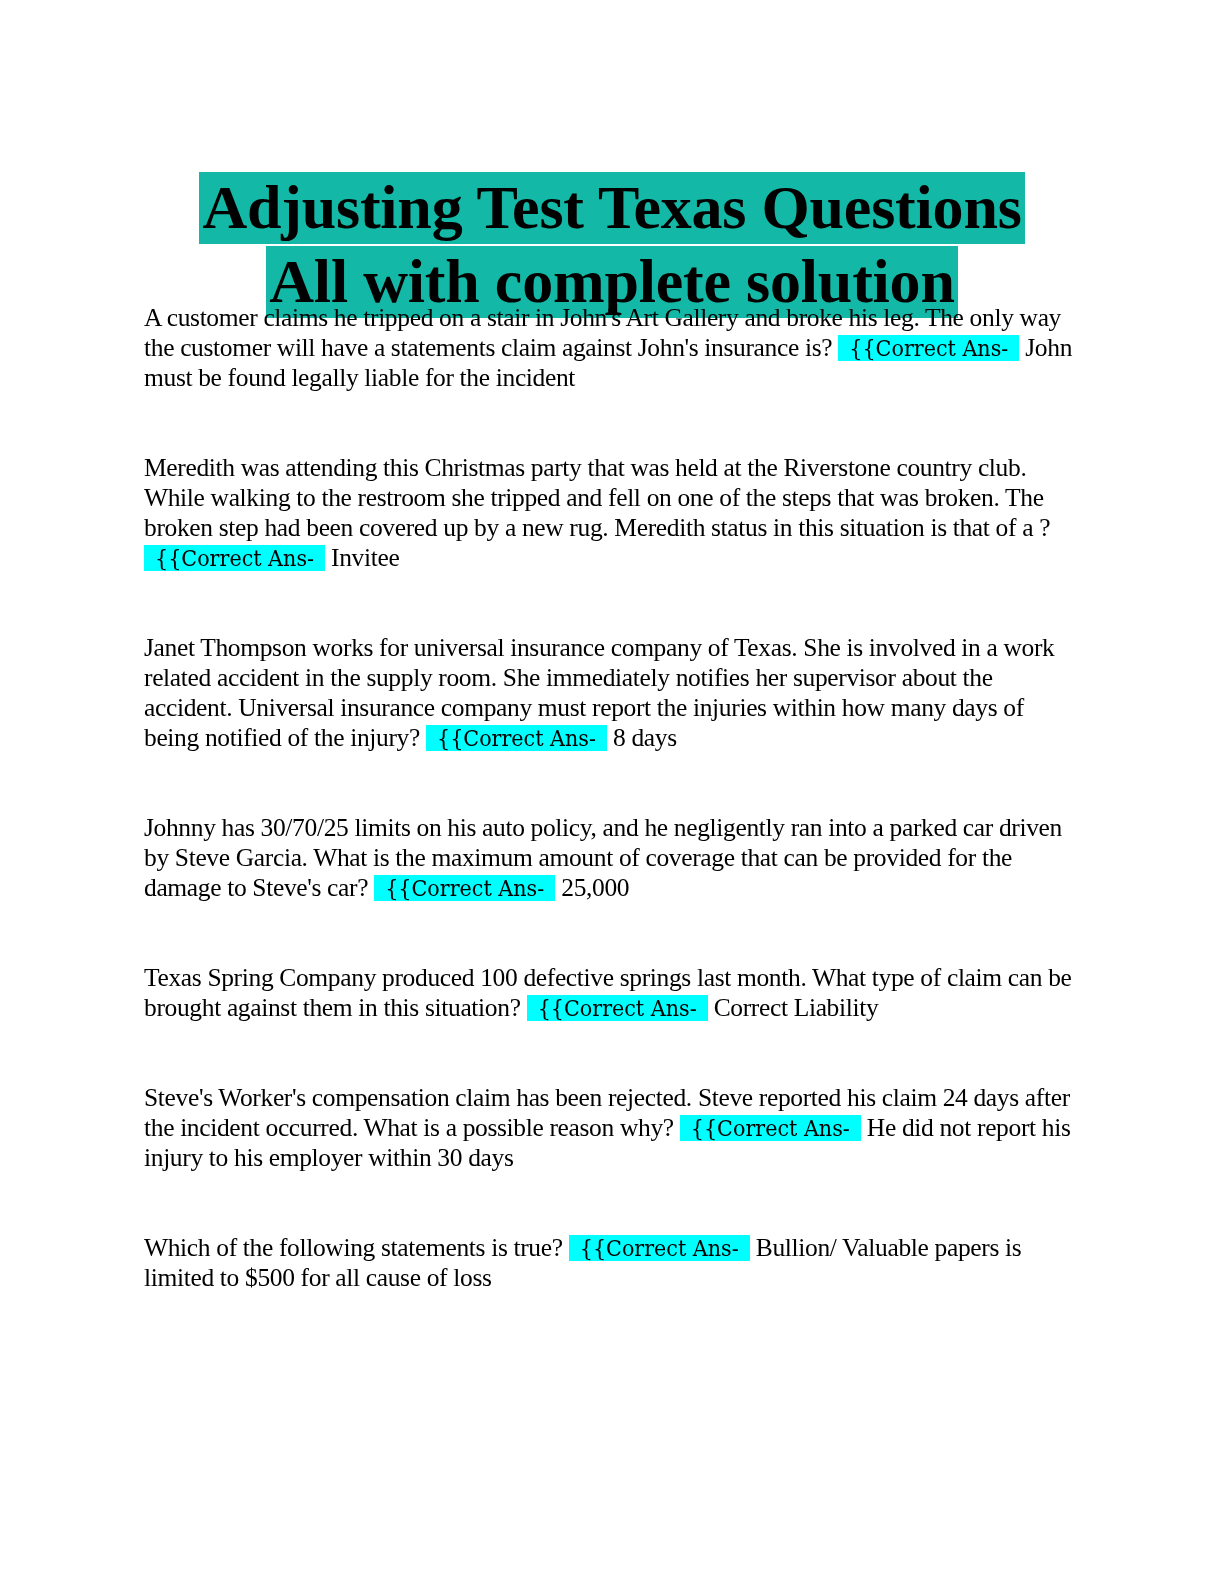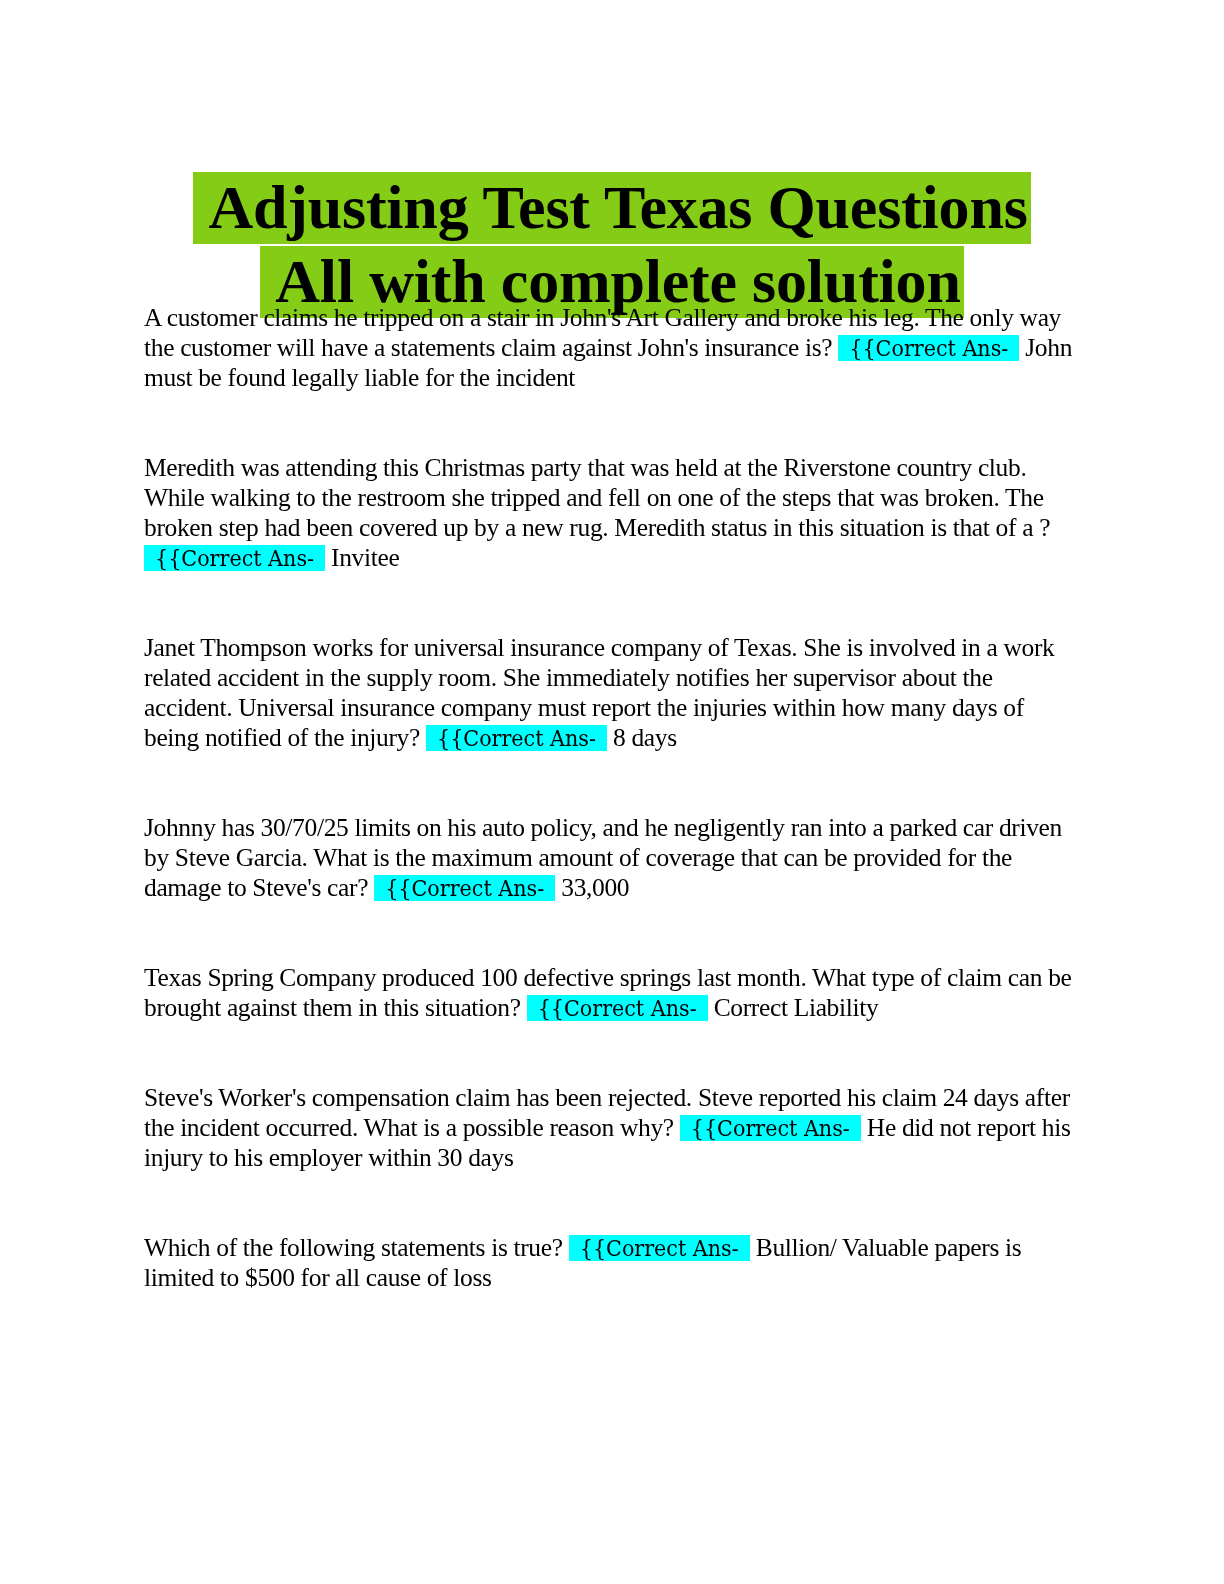--- a/index.html
+++ b/index.html
@@ -37,24 +37,24 @@
     font-weight: bold;
     font-size: 62px;
     line-height: 74px;
     letter-spacing: -0.2px;
     color: #000000;
   }
   .doc-title .tline {
     display: block;
   }
   .doc-title .hl {
-    background-color: #84cc16;
+    background-color: #14b8a6;
     box-decoration-break: clone;
     -webkit-box-decoration-break: clone;
-    padding: 1px 3px 3px 15px;
+    padding: 1px 3px 3px 3px;
   }
 
   
   .body-block {
     position: absolute;
     left: 144px;
     top: 303px;
     width: 930px;
   }
   p.qa {
@@ -96,21 +96,21 @@
   </h1>
 
   <div class="body-block">
 
     <p class="qa"><span class="q">A customer claims he tripped on a stair in John's Art Gallery and broke his leg. The only way the customer will have a statements claim against John's insurance is? </span><span class="ans-tag">{{Correct Ans-</span><span class="ans-text"> John must be found legally liable for the incident</span></p>
 
     <p class="qa"><span class="q">Meredith was attending this Christmas party that was held at the Riverstone country club. While walking to the restroom she tripped and fell on one of the steps that was broken. The broken step had been covered up by a new rug. Meredith status in this situation is that of a ? </span><span class="ans-tag">{{Correct Ans-</span><span class="ans-text"> Invitee</span></p>
 
     <p class="qa"><span class="q">Janet Thompson works for universal insurance company of Texas. She is involved in a work related accident in the supply room. She immediately notifies her supervisor about the accident. Universal insurance company must report the injuries within how many days of being notified of the injury? </span><span class="ans-tag">{{Correct Ans-</span><span class="ans-text"> 8 days</span></p>
 
-    <p class="qa"><span class="q">Johnny has 30/70/25 limits on his auto policy, and he negligently ran into a parked car driven by Steve Garcia. What is the maximum amount of coverage that can be provided for the damage to Steve's car? </span><span class="ans-tag">{{Correct Ans-</span><span class="ans-text"> 33,000</span></p>
+    <p class="qa"><span class="q">Johnny has 30/70/25 limits on his auto policy, and he negligently ran into a parked car driven by Steve Garcia. What is the maximum amount of coverage that can be provided for the damage to Steve's car? </span><span class="ans-tag">{{Correct Ans-</span><span class="ans-text"> 25,000</span></p>
 
     <p class="qa"><span class="q">Texas Spring Company produced 100 defective springs last month. What type of claim can be brought against them in this situation? </span><span class="ans-tag">{{Correct Ans-</span><span class="ans-text"> Correct Liability</span></p>
 
     <p class="qa"><span class="q">Steve's Worker's compensation claim has been rejected. Steve reported his claim 24 days after the incident occurred. What is a possible reason why? </span><span class="ans-tag">{{Correct Ans-</span><span class="ans-text"> He did not report his injury to his employer within 30 days</span></p>
 
     <p class="qa"><span class="q">Which of the following statements is true? </span><span class="ans-tag">{{Correct Ans-</span><span class="ans-text"> Bullion/ Valuable papers is limited to $500 for all cause of loss</span></p>
 
   </div>
 </div>
 

